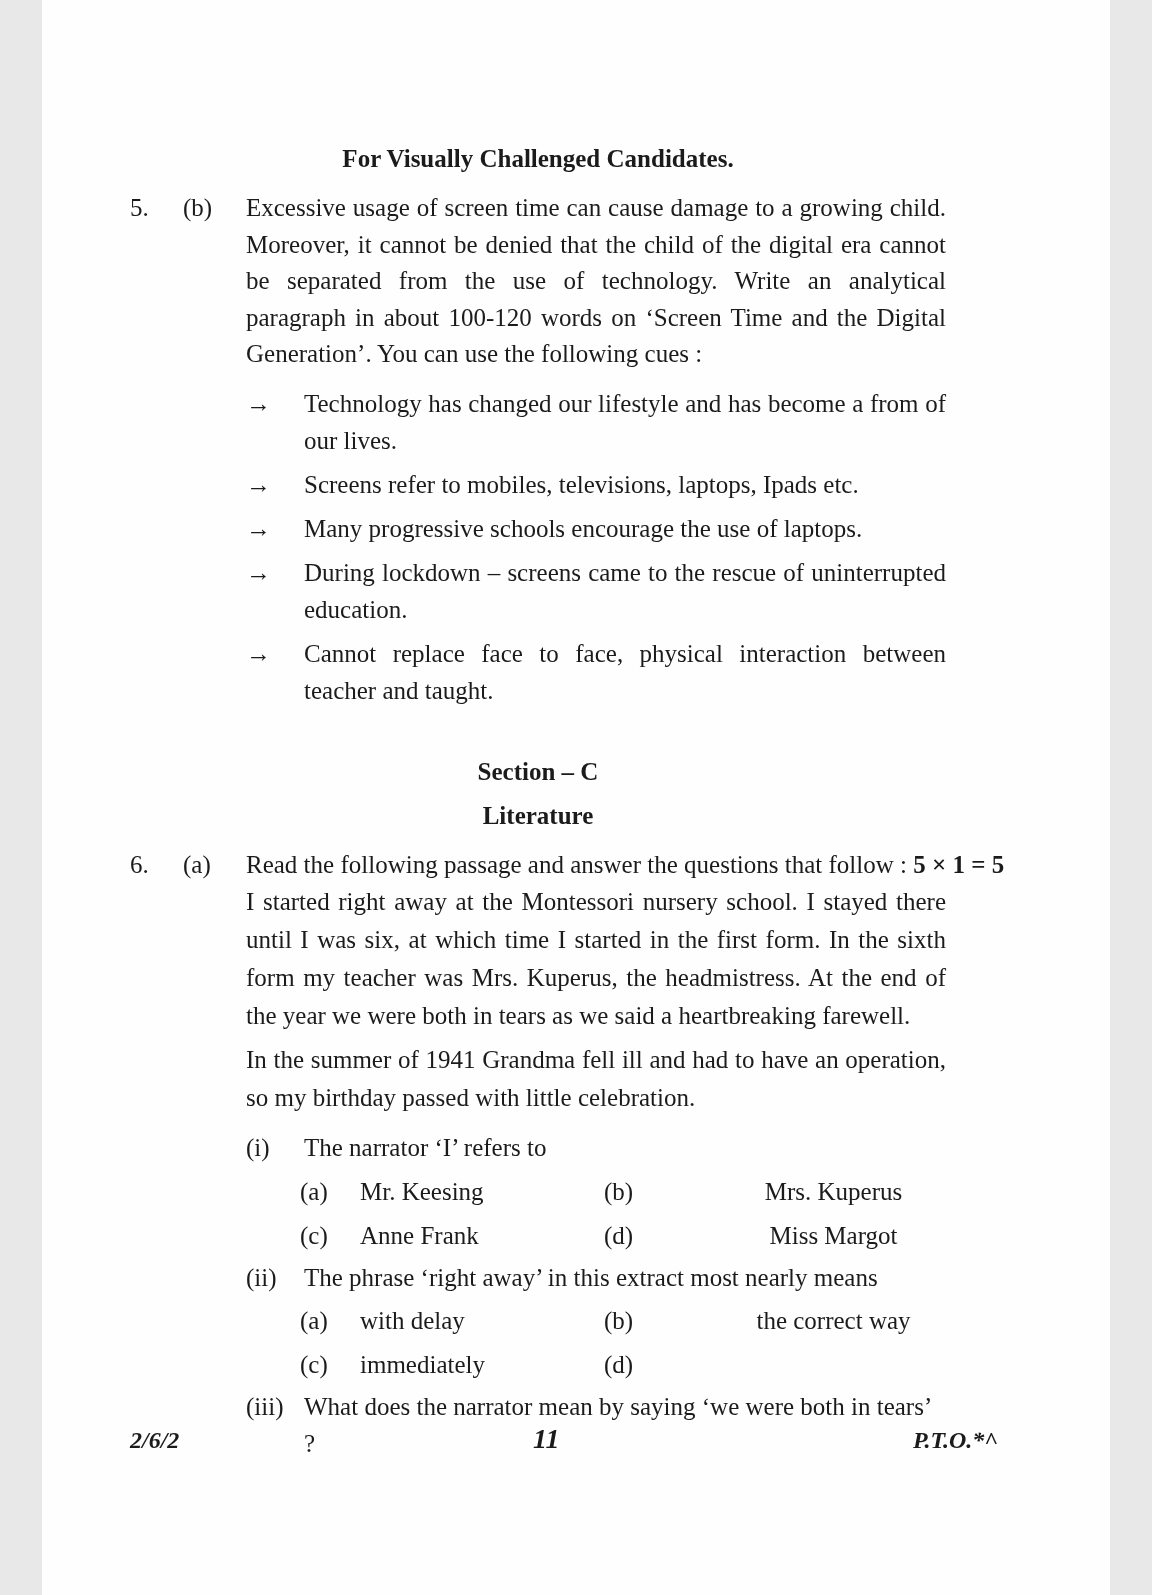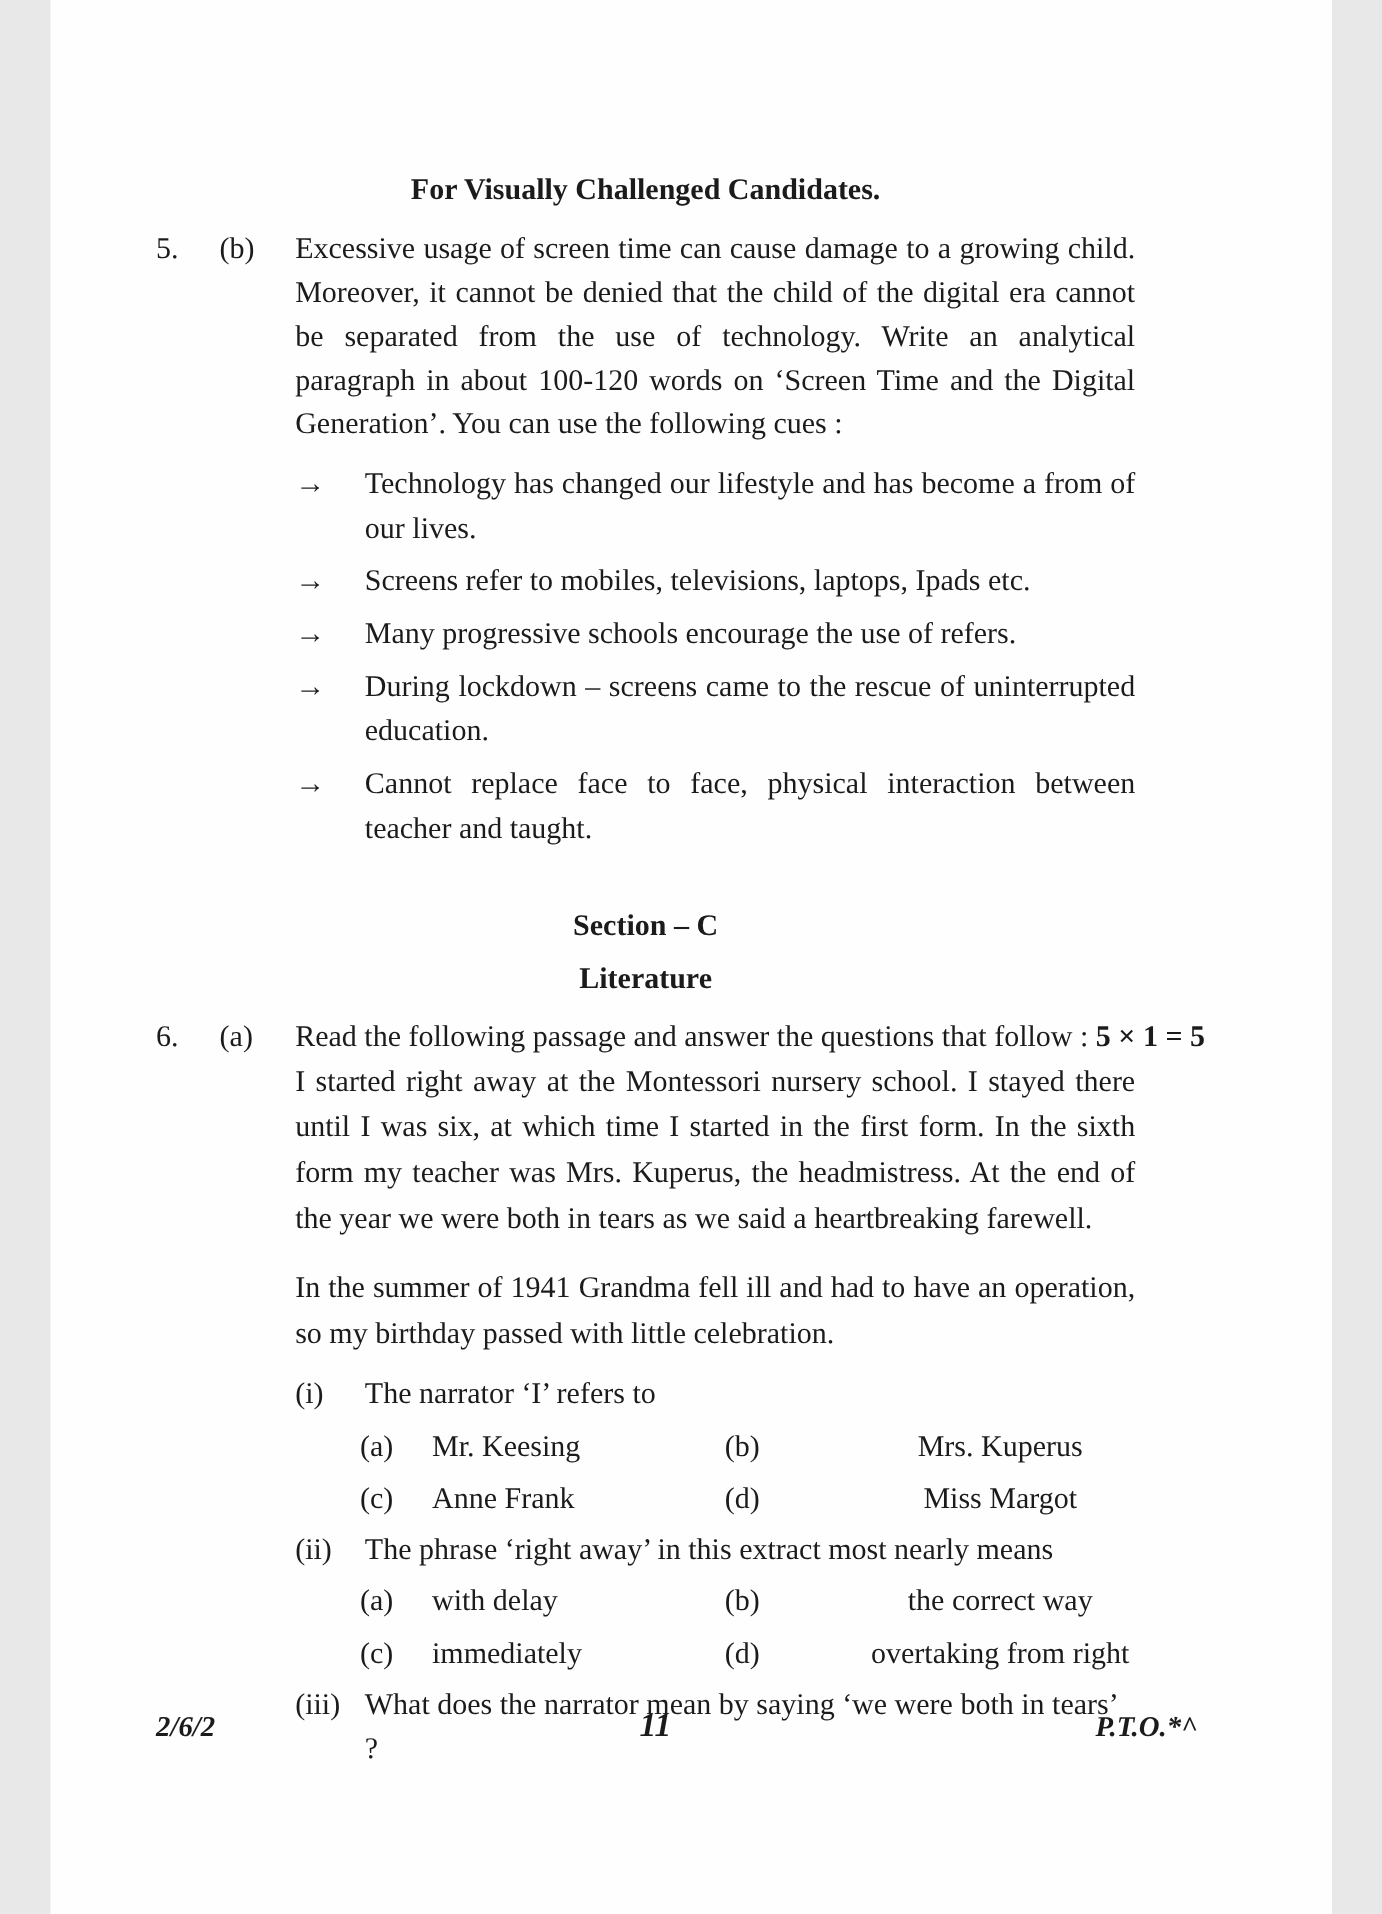--- a/index.html
+++ b/index.html
@@ -54,21 +54,21 @@
     margin: 15px 105px 0 88px;
     line-height: 37px;
     white-space: nowrap;
   }
   .marks { font-weight: bold; }
   .passage {
     margin: 0 164px 0 204px;
     text-align: justify;
     line-height: 38px;
   }
-  .passage.second { margin-top: 20px; }
+  .passage.second { margin-top: 6px; }
   .subq {
     display: flex;
     margin: 12px 164px 0 204px;
     line-height: 37px;
   }
   .subq.tight { margin-top: 5px; }
   .subq-label { width: 58px; flex: none; }
   .subq-text  { flex: 1; }
   .opt-row {
     display: flex;
@@ -111,21 +111,21 @@
   <div class="cue first">
     <span class="cue-arrow">→</span>
     <div class="cue-text">Technology has changed our lifestyle and has become a from of our lives.</div>
   </div>
   <div class="cue">
     <span class="cue-arrow">→</span>
     <div class="cue-text">Screens refer to mobiles, televisions, laptops, Ipads etc.</div>
   </div>
   <div class="cue">
     <span class="cue-arrow">→</span>
-    <div class="cue-text">Many progressive schools encourage the use of refers.</div>
+    <div class="cue-text">Many progressive schools encourage the use of laptops.</div>
   </div>
   <div class="cue">
     <span class="cue-arrow">→</span>
     <div class="cue-text">During lockdown – screens came to the rescue of uninterrupted education.</div>
   </div>
   <div class="cue">
     <span class="cue-arrow">→</span>
     <div class="cue-text">Cannot replace face to face, physical interaction between teacher and taught.</div>
   </div>
 
@@ -166,21 +166,20 @@
   <div class="opt-row tight">
     <span class="opt-letter">(a)</span>
     <span class="opt-text-1">with delay</span>
     <span class="opt-letter2">(b)</span>
     <span class="opt-text-2">the correct way</span>
   </div>
   <div class="opt-row">
     <span class="opt-letter">(c)</span>
     <span class="opt-text-1">immediately</span>
     <span class="opt-letter2">(d)</span>
-    <span class="opt-text-2">overtaking from right</span>
   </div>
 
   <div class="subq tight">
     <span class="subq-label">(iii)</span>
     <div class="subq-text">What does the narrator mean by saying ‘we were both in tears’ ?</div>
   </div>
 
   <div class="footer">
     <span>2/6/2</span>
     <span class="footer-center">11</span>

